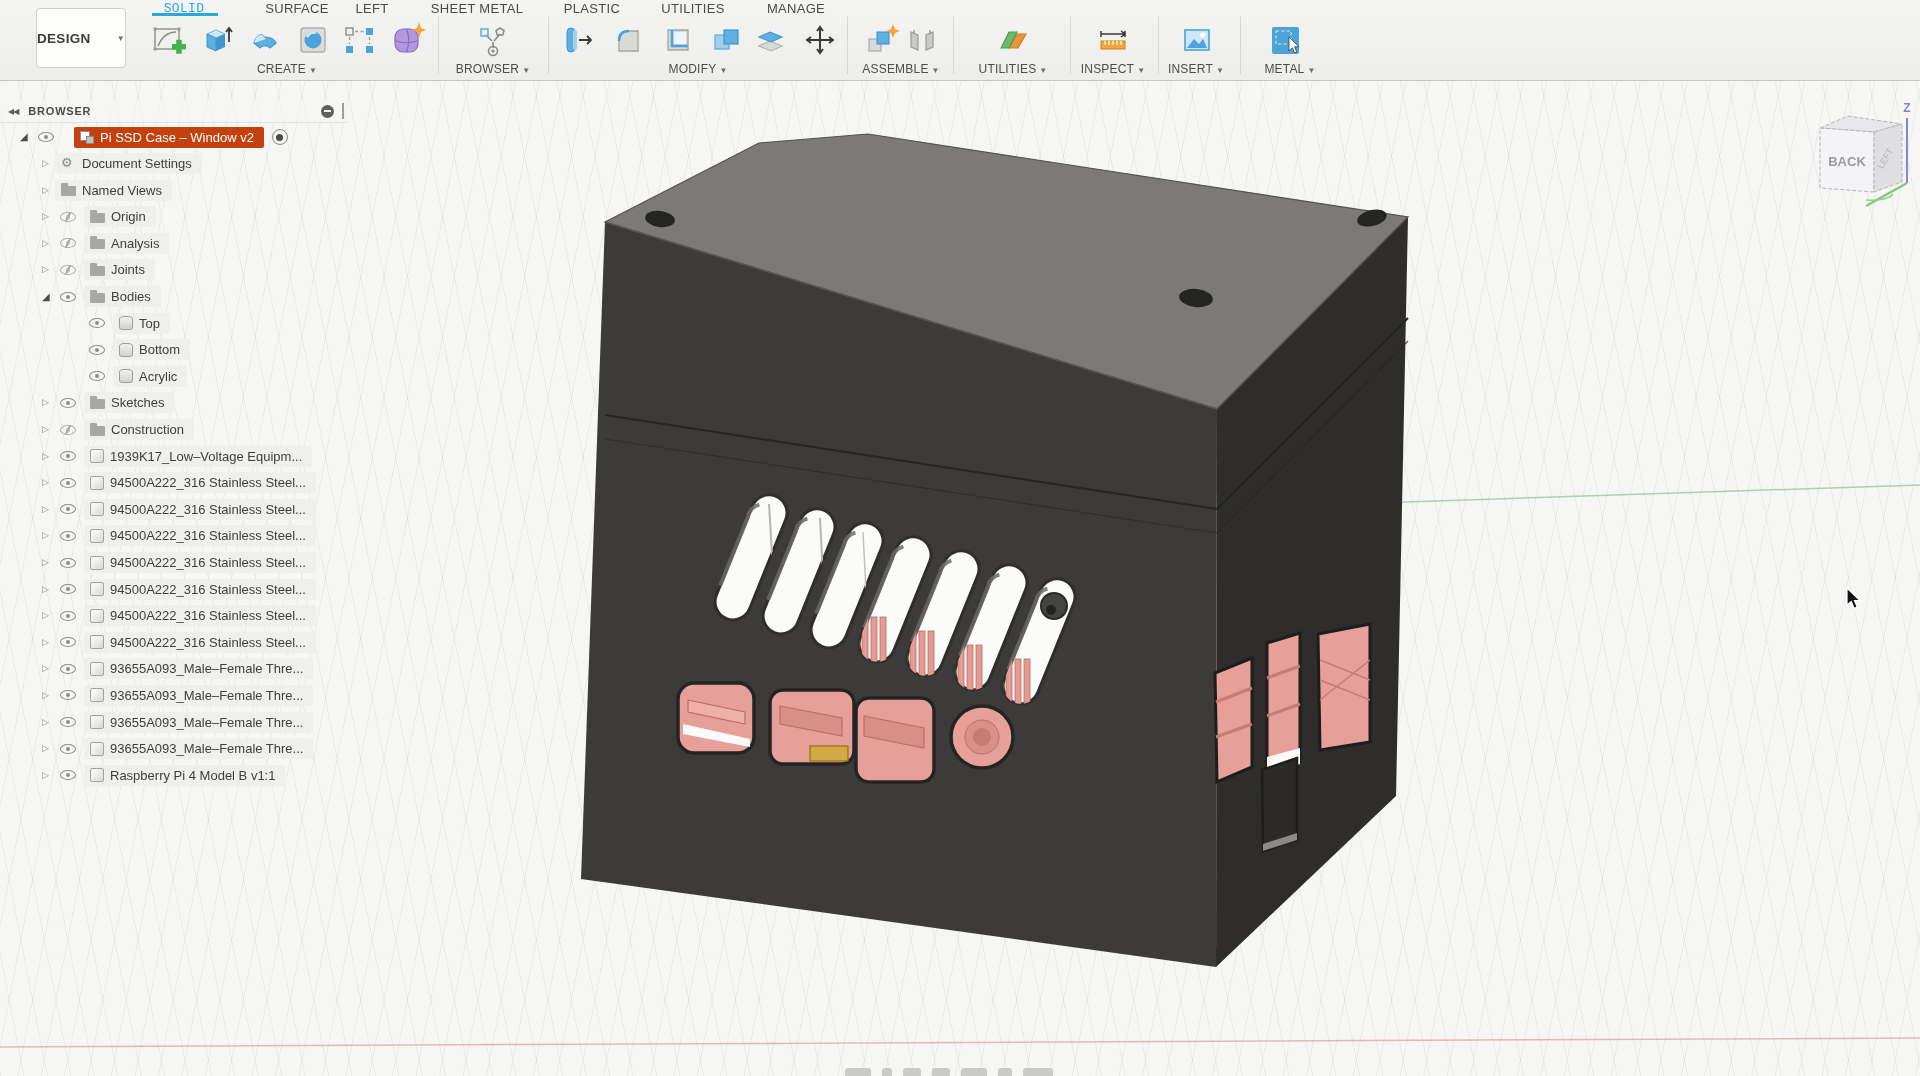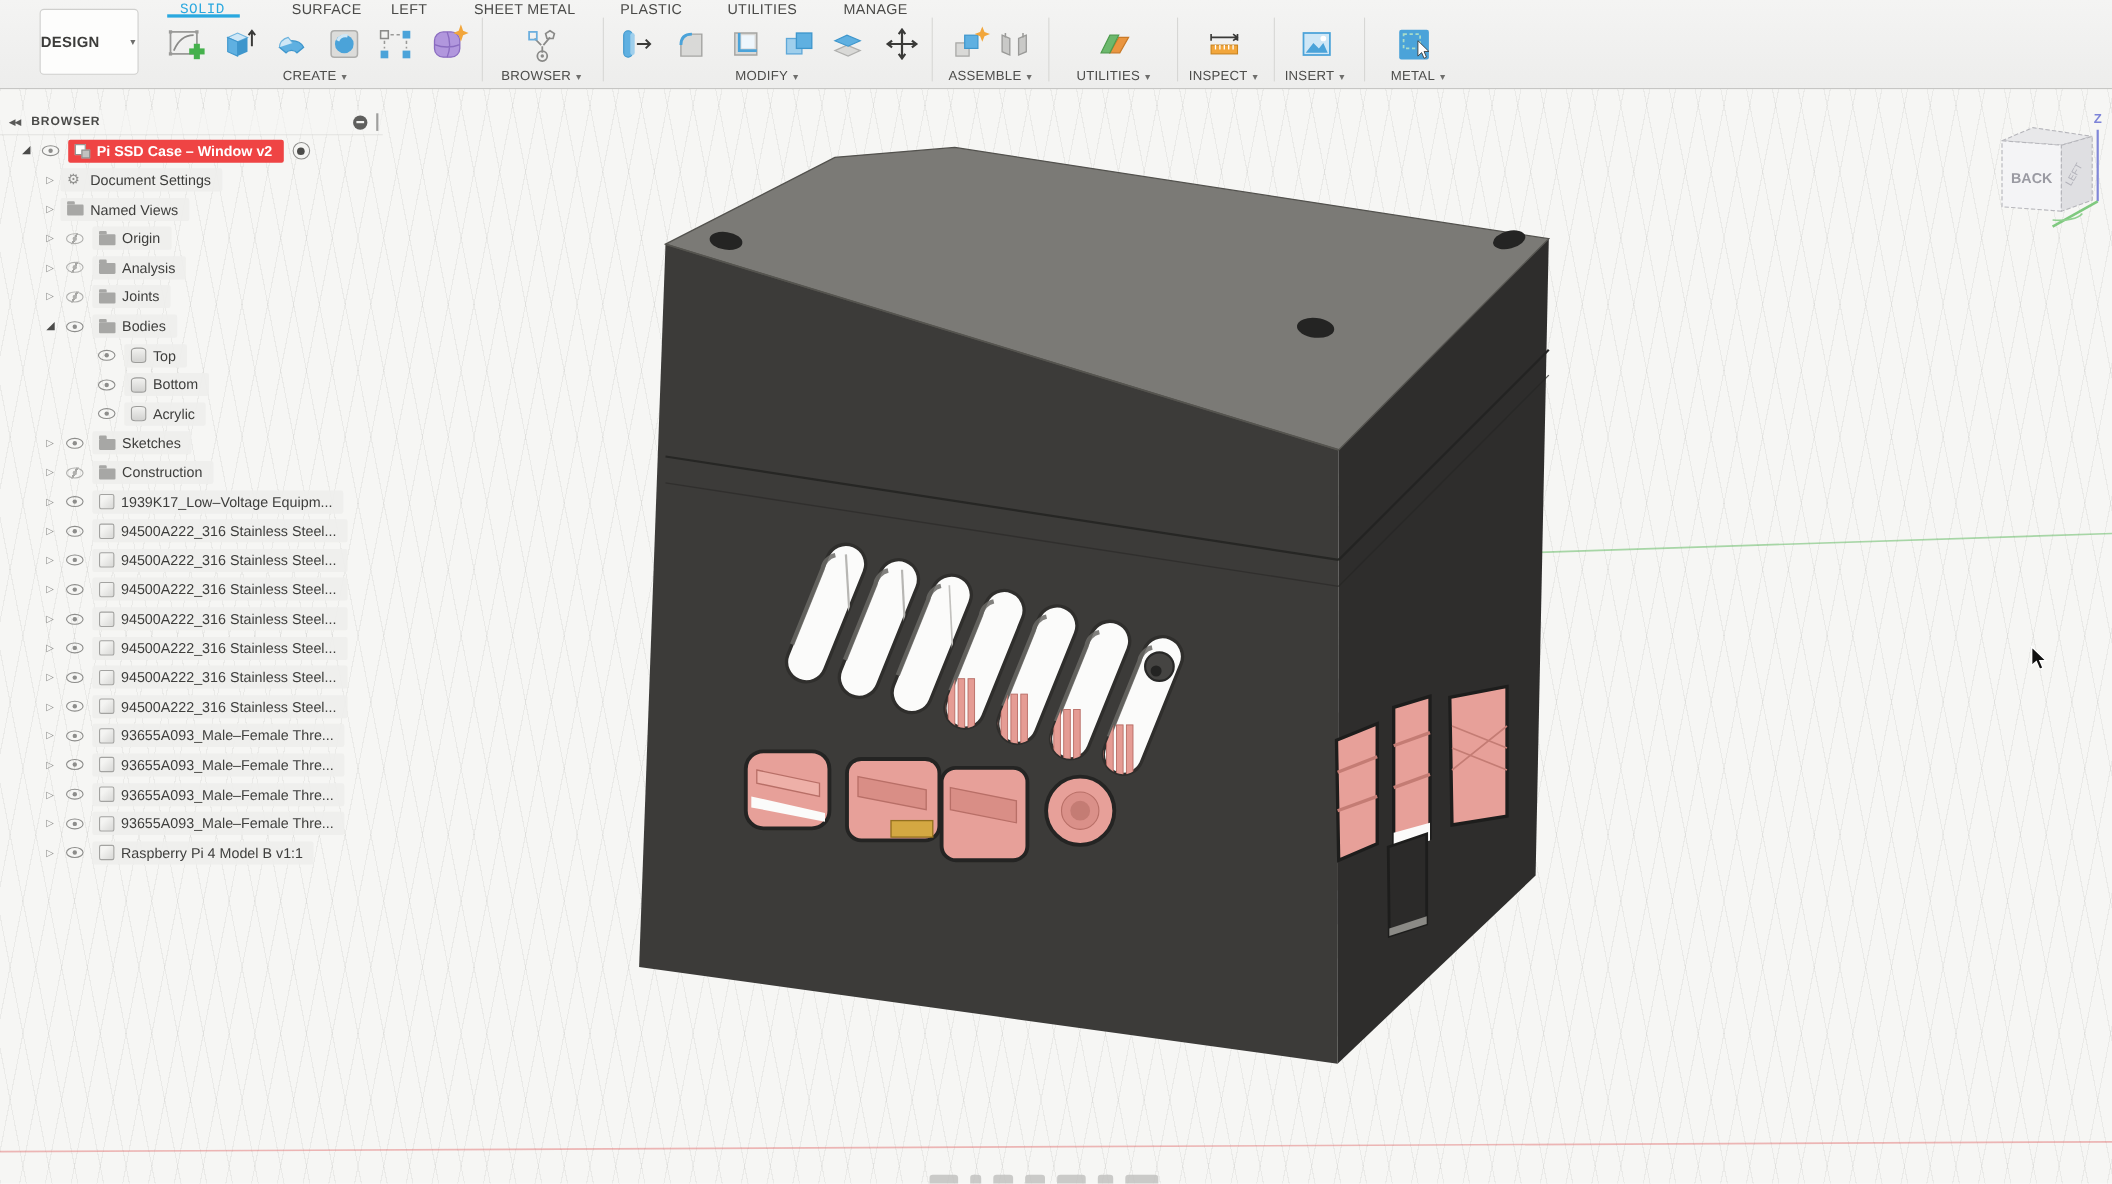--- a/index.html
+++ b/index.html
@@ -44,21 +44,21 @@
   .tri.c::before{content:"▷";}
   .tri.e::before{content:"◢";color:#4b4b49;font-size:10px;}
   .eye{position:relative;width:16px;height:10px;flex:none;margin:0 8px 0 5px;}
   .eye::before{content:"";position:absolute;inset:0;border:1.5px solid #8d8d8b;border-radius:50%;}
   .eye::after{content:"";position:absolute;left:5.5px;top:3px;width:4px;height:4px;border-radius:50%;background:#8d8d8b;}
   .eye.off::before{border-color:#b0b0ae;}
   .eye.off::after{background:#b0b0ae;}
   .eye.off{background:linear-gradient(115deg,transparent 45%,#a4a4a2 45% 55%,transparent 55%);}
   .pill{display:inline-flex;align-items:center;gap:6px;height:21px;padding:0 10px 0 6px;
     background:rgba(238,238,236,0.93);border-radius:2px;font-size:13px;color:#3e3e3c;white-space:nowrap;}
-  .r.sel .pill{background:#ef4444;color:#fff;font-weight:bold;}
+  .r.sel .pill{background:#c2410c;color:#fff;font-weight:normal;margin-left:12px;}
   .ic{flex:none;display:inline-block;}
   .ic.folder{width:15px;height:10px;background:#a7a7a5;border-radius:1px;position:relative;margin-top:2px;}
   .ic.folder::before{content:"";position:absolute;top:-3px;left:0;width:7px;height:3px;background:#a7a7a5;border-radius:1px 1px 0 0;}
   .ic.gear{width:15px;height:15px;line-height:1;}
   .ic.gear::before{content:"⚙";font-size:13px;color:#8e8e8c;}
   .ic.body{width:12px;height:12px;border:1px solid #9c9c9a;border-radius:5px 5px 4px 4px / 3px;
     background:linear-gradient(#f2f2f0,#d2d2d0);}
   .ic.cube{width:12px;height:12px;border:1px solid #a3a3a1;border-radius:2px;
     background:linear-gradient(135deg,#f4f4f2 30%,#d8d8d6);}
   .ic.root{width:14px;height:13px;position:relative;}

